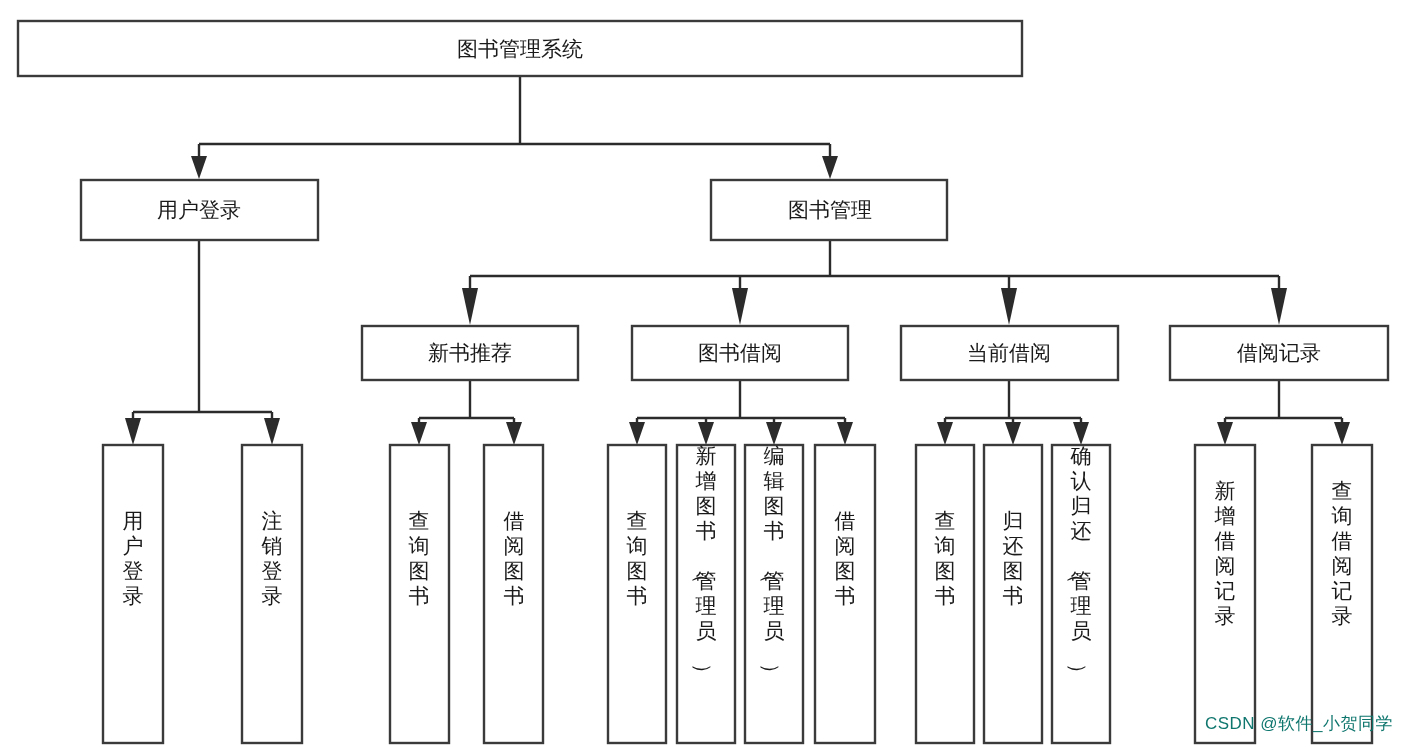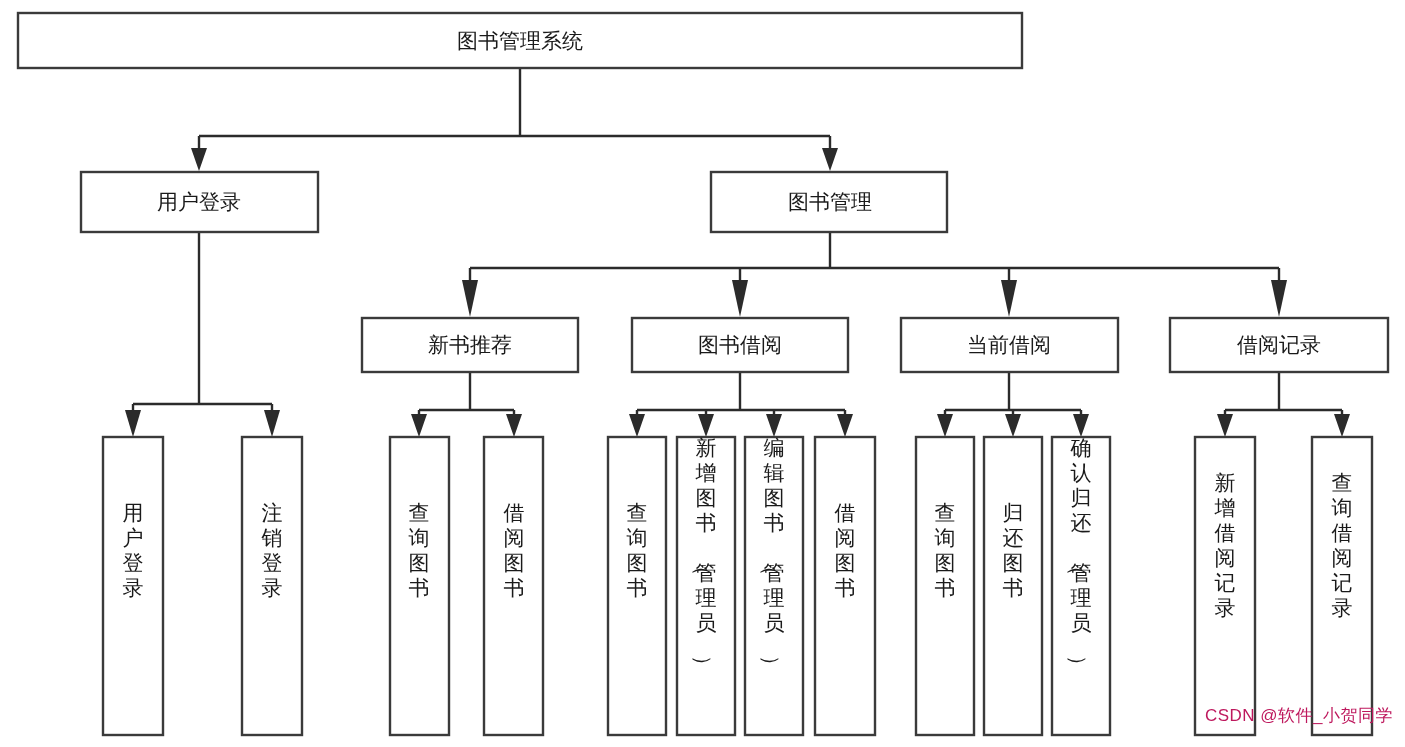--- a/index.html
+++ b/index.html
@@ -12,20 +12,21 @@
     width: 1405px;
     height: 747px;
     font-family: "Liberation Sans", "DejaVu Sans", sans-serif;
     overflow: hidden;
     position: relative;
   }
   #diagram-root {
     position: relative;
     width: 1405px;
     height: 733px;
+    margin-top: 8px;
   }
   svg#flowchart {
     position: absolute;
     left: 0;
     top: 0;
     width: 1405px;
     height: 747px;
   }
   .node-rect {
     fill: #ffffff;
@@ -54,21 +55,21 @@
     font-size: 21px;
     fill: #1a1a1a;
     text-anchor: middle;
   }
   .watermark {
     position: absolute;
     right: 12px;
     bottom: 6px;
     font-family: "Liberation Sans", "DejaVu Sans", sans-serif;
     font-size: 17px;
-    color: #be185d;
+    color: #0f766e;
     white-space: nowrap;
     letter-spacing: 0.5px;
     user-select: none;
   }
 </style>
 </head>
 <body>
 
 <div id="diagram-root">
 

